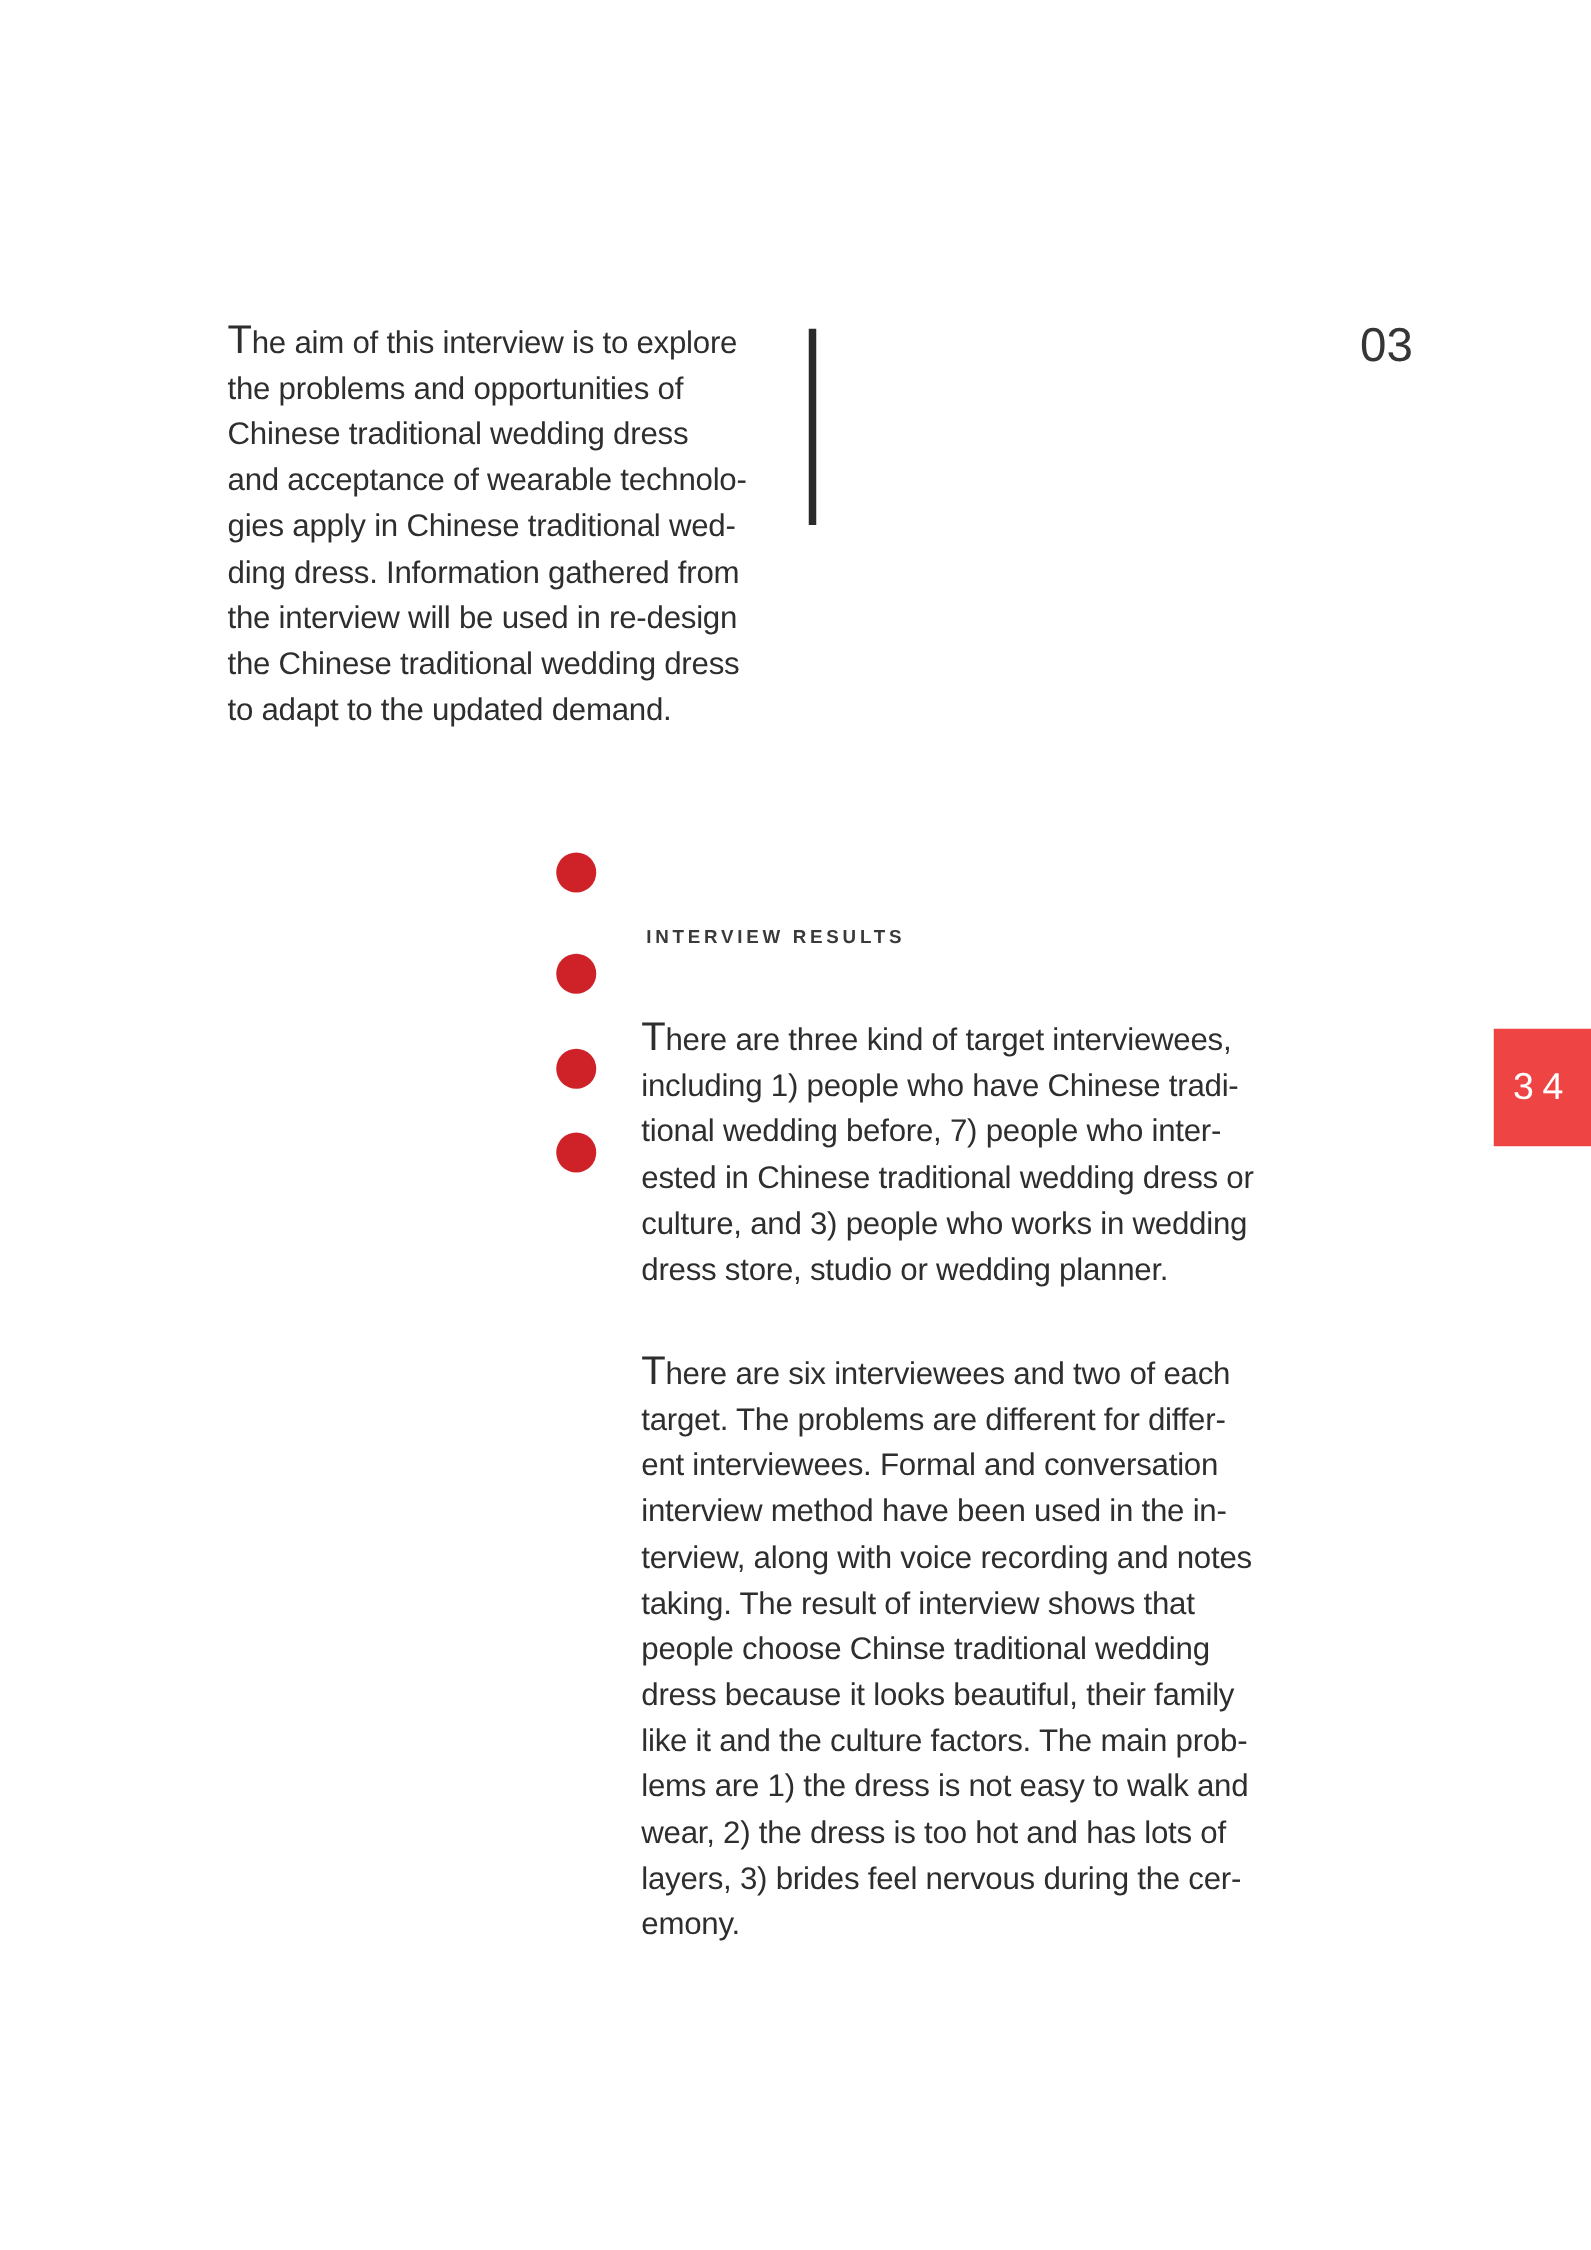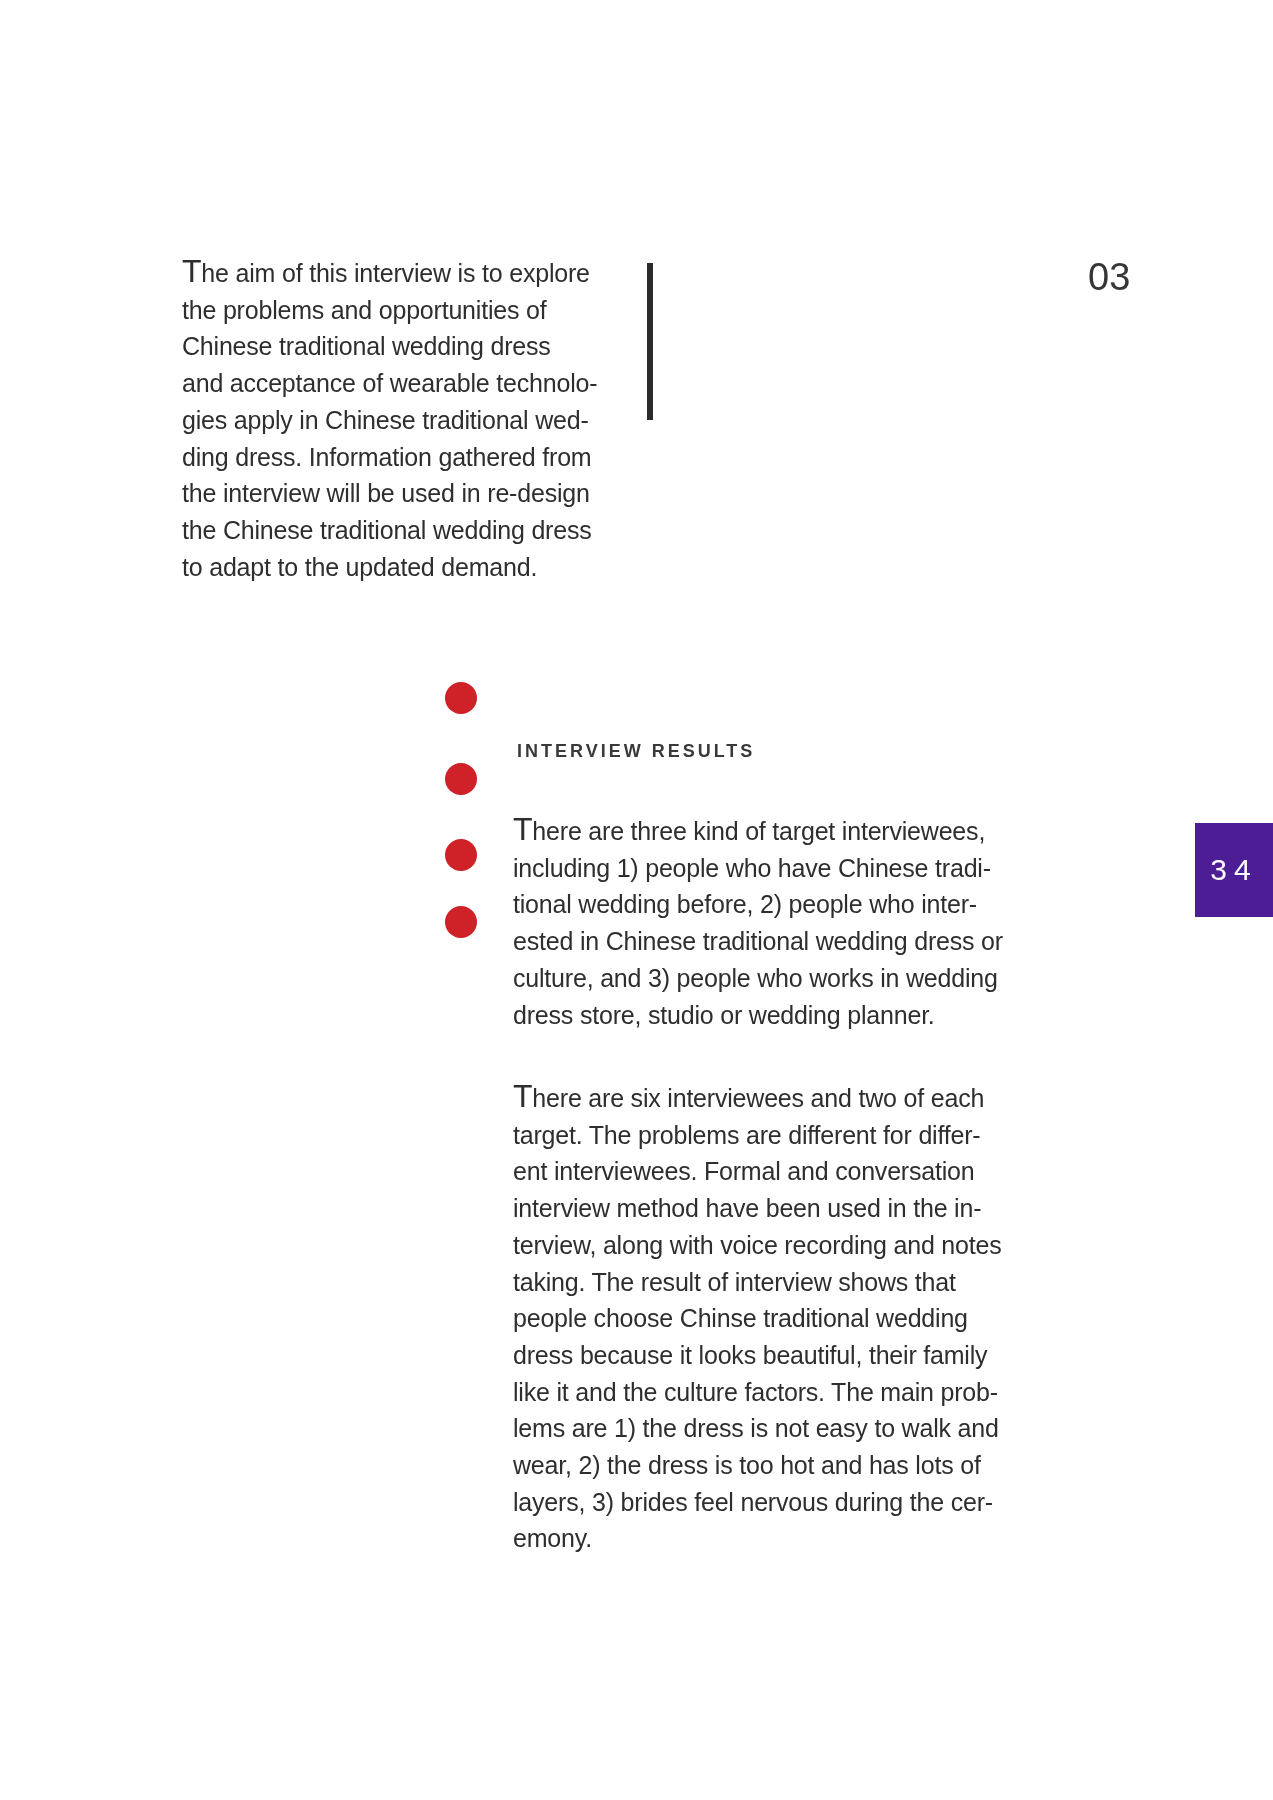--- a/index.html
+++ b/index.html
@@ -63,21 +63,21 @@
     font-size: 68px;
     line-height: 1;
     font-weight: bold;
     letter-spacing: -1px;
     color: #3a3a3a;
   }
   .subtitle {
     position: absolute;
     left: 517px;
     top: 742px;
-    font-size: 18px;
+    font-size: 15px;
     line-height: 1;
     font-weight: bold;
     letter-spacing: 3px;
     color: #3a3a3a;
   }
   .body-para-1 {
     left: 513px;
     top: 813px;
     width: 580px;
   }
@@ -85,21 +85,21 @@
     left: 513px;
     top: 1080px;
     width: 580px;
   }
   .side-tab {
     position: absolute;
     left: 1195px;
     top: 823px;
     width: 78px;
     height: 94px;
-    background: #4c1d95;
+    background: #ef4444;
     display: flex;
     align-items: center;
     justify-content: center;
   }
   .side-tab span {
     color: #ffffff;
     font-size: 30px;
     letter-spacing: 7px;
     line-height: 1;
   }
@@ -126,21 +126,21 @@
   <div class="dot dot-1"></div>
   <div class="dot dot-2"></div>
   <div class="dot dot-3"></div>
   <div class="dot dot-4"></div>
 
 
   <div class="subtitle">INTERVIEW RESULTS</div>
 
   <div class="para body-para-1">There are three kind of target interviewees,
 including 1) people who have Chinese tradi-
-tional wedding before, 2) people who inter-
+tional wedding before, 7) people who inter-
 ested in Chinese traditional wedding dress or
 culture, and 3) people who works in wedding
 dress store, studio or wedding planner.</div>
 
   <div class="para body-para-2">There are six interviewees and two of each
 target. The problems are different for differ-
 ent interviewees. Formal and conversation
 interview method have been used in the in-
 terview, along with voice recording and notes
 taking. The result of interview shows that

